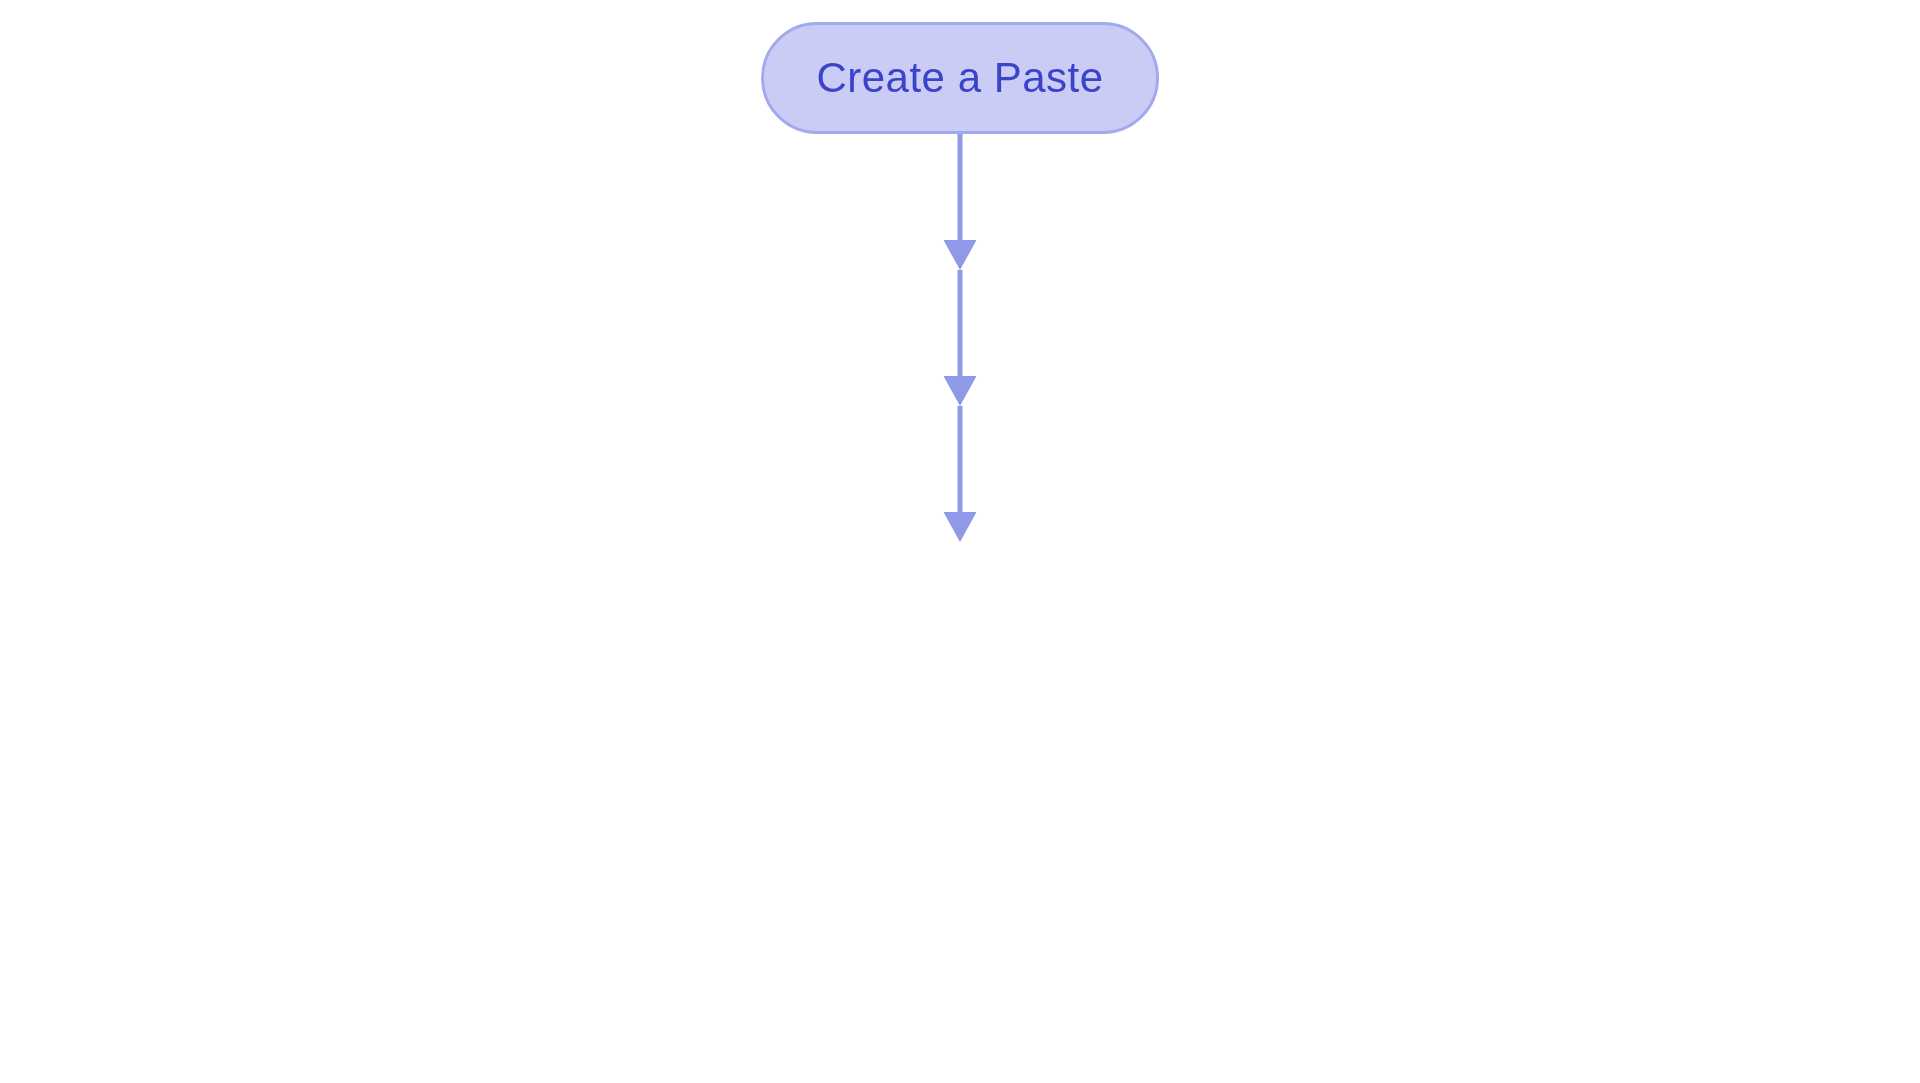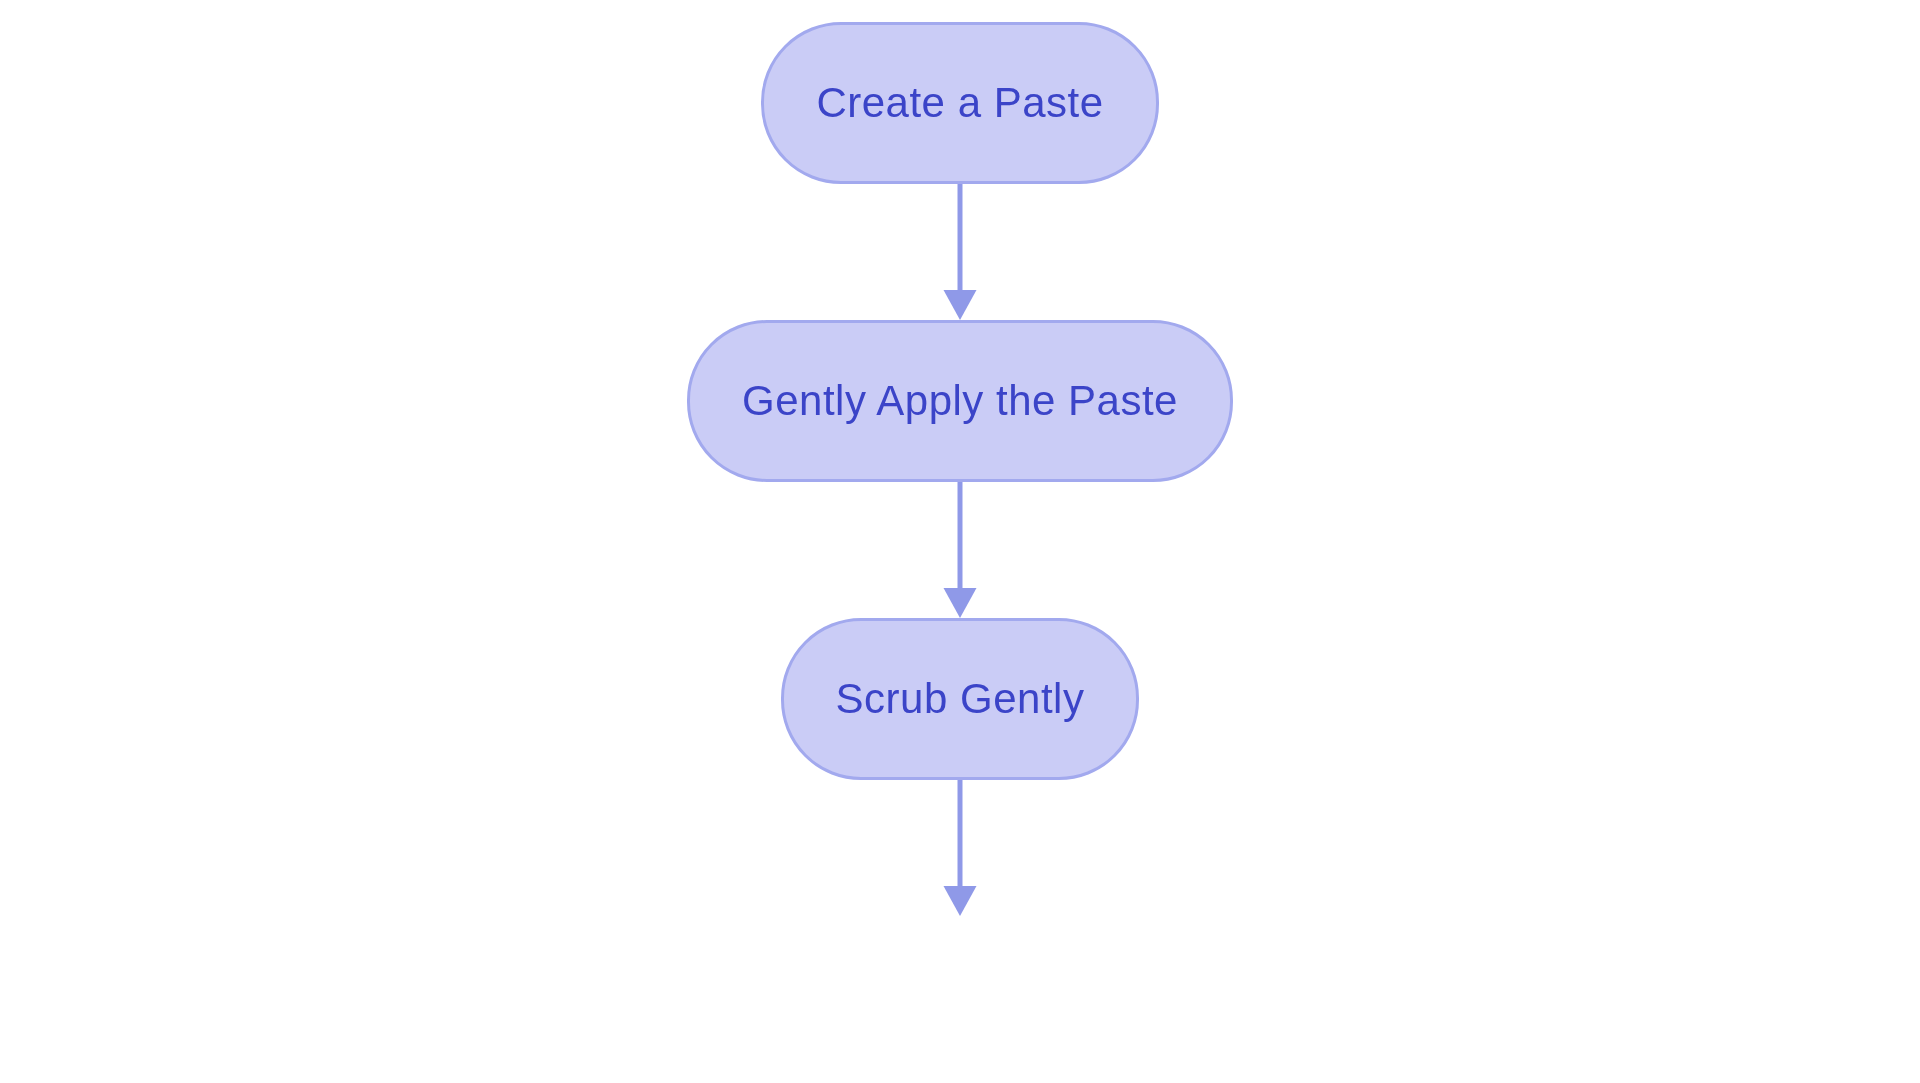--- a/index.html
+++ b/index.html
@@ -23,21 +23,21 @@
     position: absolute;
     top: 22px;
     left: 0;
     width: 100%;
     display: flex;
     flex-direction: column;
     align-items: center;
   }
   .node {
     box-sizing: border-box;
-    height: 162px;
+    height: 112px;
     min-width: 340px;
     padding: 16px 52px;
     border-radius: 80px;
     background: var(--node-fill, #CACCF6);
     border: 3px solid var(--node-border, #A2A9EE);
     display: flex;
     align-items: center;
     justify-content: center;
   }
   .node-label {
@@ -69,32 +69,26 @@
 
     <div class="node">
       <span class="node-label">Create a Paste</span>
     </div>
 
     <svg class="connector" viewBox="0 0 40 136" xmlns="http://www.w3.org/2000/svg" aria-hidden="true">
       <line x1="20" y1="0" x2="20" y2="110"></line>
       <polygon points="3.5,106 36.5,106 20,136"></polygon>
     </svg>
 
-    <div class="node">
-      <span class="node-label">Gently Apply the Paste</span>
-    </div>
 
     <svg class="connector" viewBox="0 0 40 136" xmlns="http://www.w3.org/2000/svg" aria-hidden="true">
       <line x1="20" y1="0" x2="20" y2="110"></line>
       <polygon points="3.5,106 36.5,106 20,136"></polygon>
     </svg>
 
-    <div class="node">
-      <span class="node-label">Scrub Gently</span>
-    </div>
 
     <svg class="connector" viewBox="0 0 40 136" xmlns="http://www.w3.org/2000/svg" aria-hidden="true">
       <line x1="20" y1="0" x2="20" y2="110"></line>
       <polygon points="3.5,106 36.5,106 20,136"></polygon>
     </svg>
 
 
   </div>
 </div>
 

